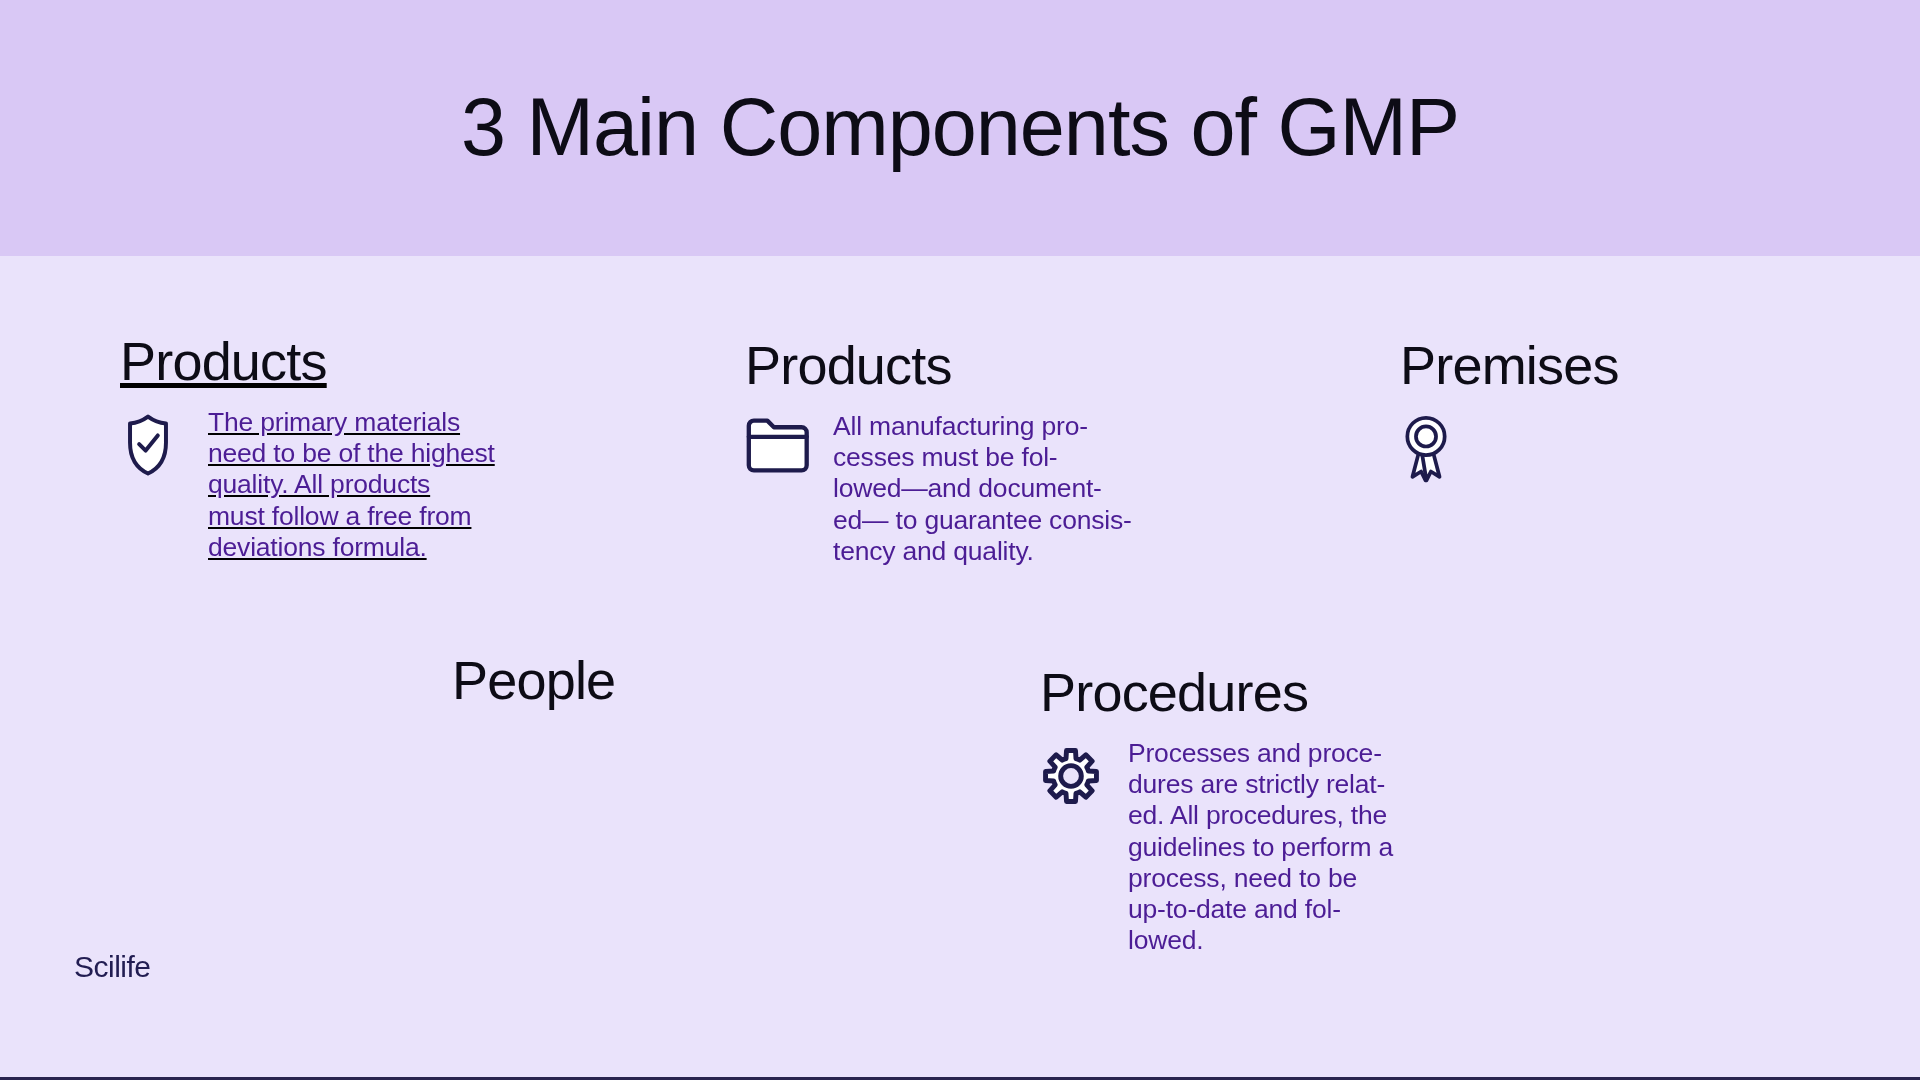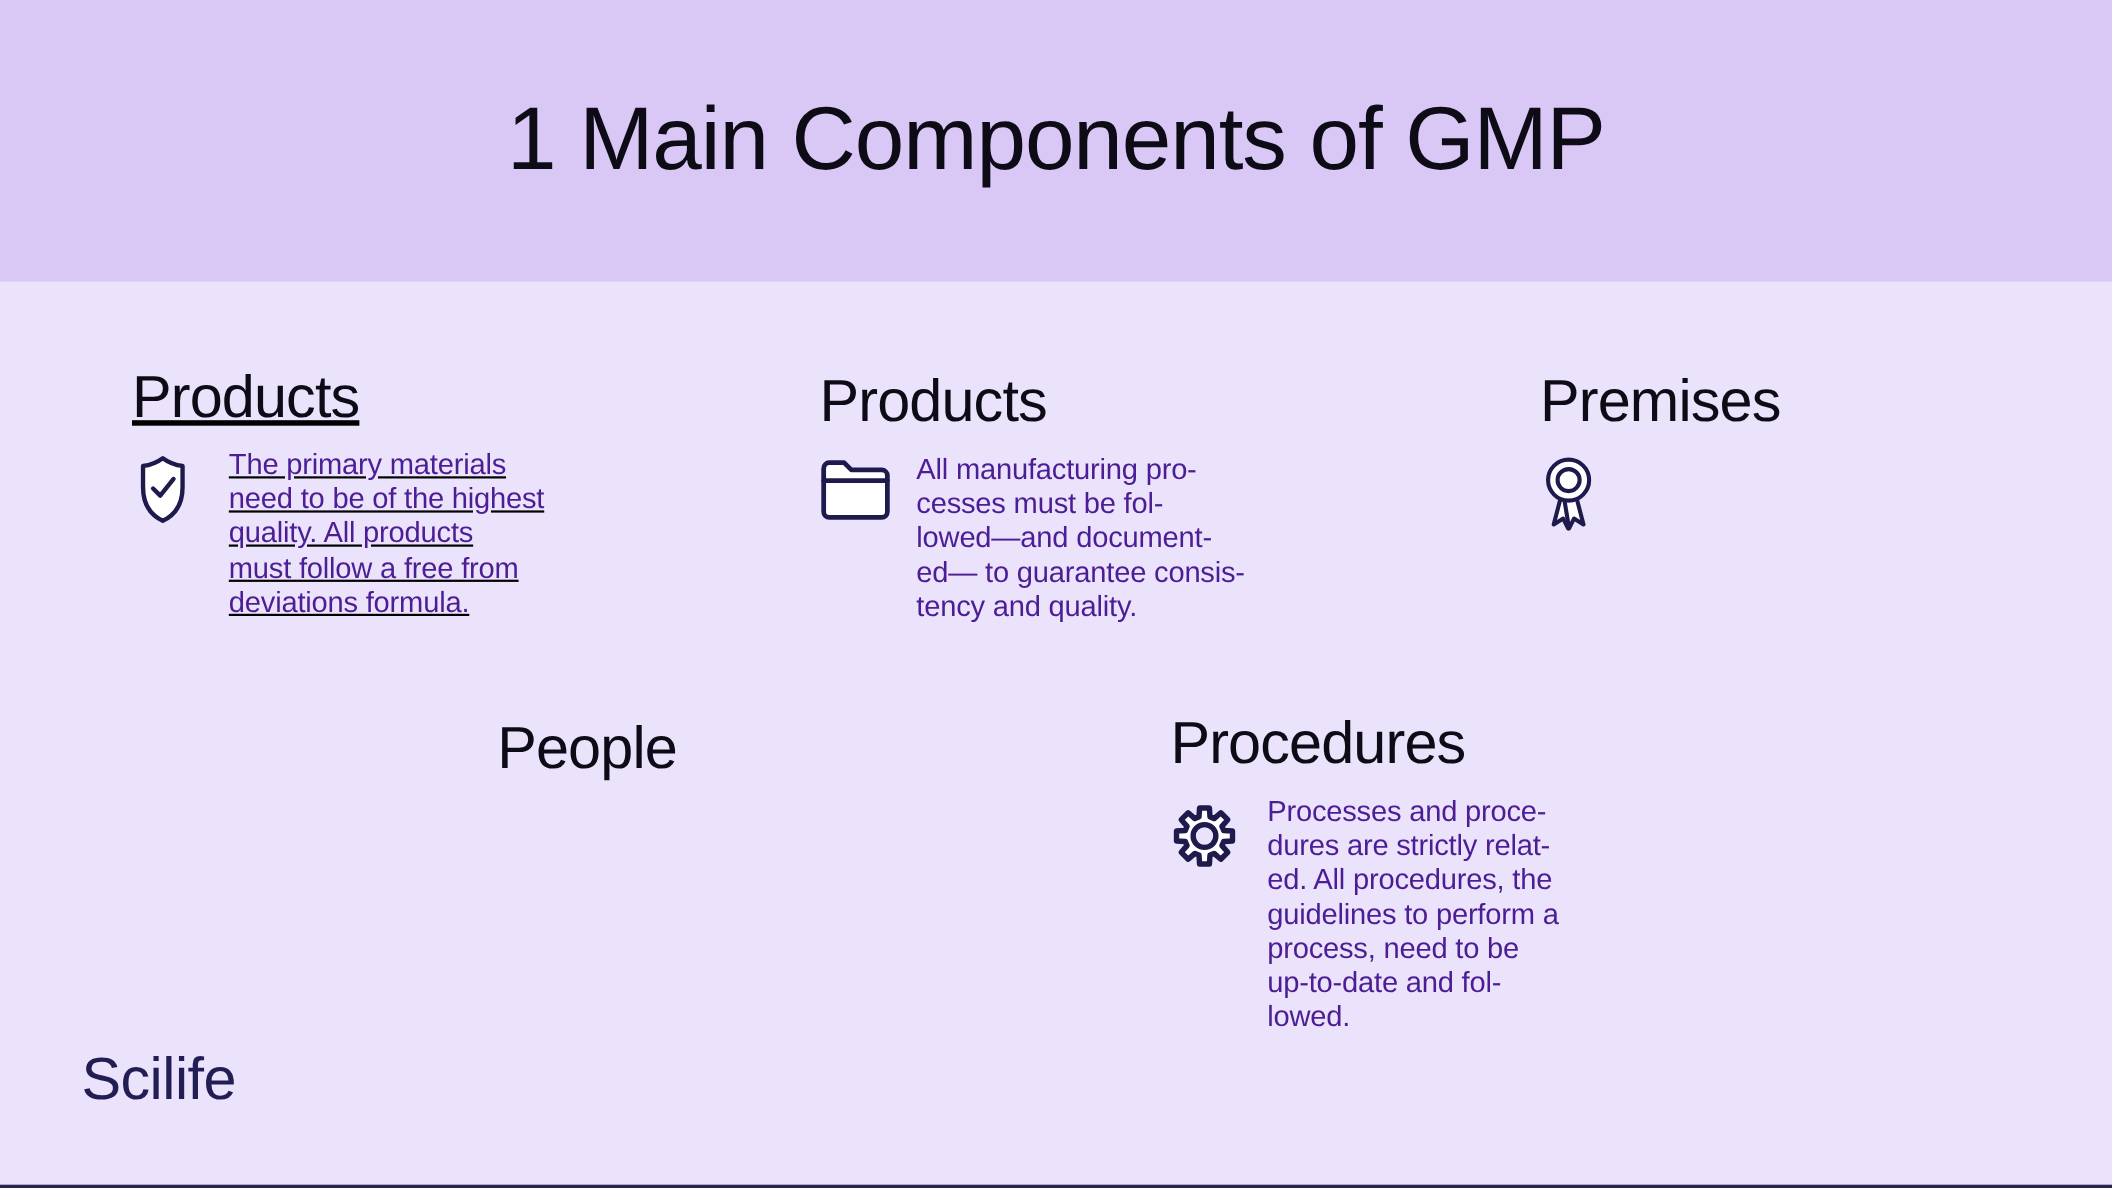--- a/index.html
+++ b/index.html
@@ -27,38 +27,38 @@
   .icon-wrap{width:88px;flex:none;padding-top:4px;}
   .icon-wrap svg{display:block;}
   .desc{
     margin:0;font-size:26.5px;line-height:1.18;color:#4c1d95;
     letter-spacing:-0.2px;white-space:pre-line;
   }
   .sec-products  {left:120px; top:329px; width:440px;text-decoration:underline;}
   .sec-processes {left:745px; top:333px; width:430px;}
   .sec-premises  {left:1400px;top:333px; width:420px;}
   .sec-people    {left:452px; top:648px; width:440px;}
-  .sec-procedures{left:1040px;top:644px; width:420px;margin-left:24px;}
+  .sec-procedures{left:1040px;top:660px; width:420px;}
   .sec-procedures .icon-wrap{padding-top:7px;}
   .sec-people .icon-wrap{padding-top:7px;}
   .logo{
     position:absolute;left:74px;top:950px;
-    font-size:54px;color:#221d52;letter-spacing:-0.5px;font-weight:400;
+    font-size:30px;color:#221d52;letter-spacing:-0.5px;font-weight:400;
   }
   .bottom-line{
     position:absolute;left:0;bottom:0;width:1920px;height:3px;background:#29244f;
   }
   .ic{stroke:#1e1b4c;fill:#ffffff;stroke-linejoin:round;stroke-linecap:round;}
   .ic-nofill{stroke:#1e1b4c;fill:none;stroke-linejoin:round;stroke-linecap:round;}
 </style>
 </head>
 <body>
 
 <div class="banner">
-  <h1>1 Main Components of GMP</h1>
+  <h1>3 Main Components of GMP</h1>
 </div>
 
 <section class="sec-products">
   <h2>Products</h2>
   <div class="row">
     <div class="icon-wrap">
       <svg width="56" height="68" viewBox="0 0 24 28">
         <path class="ic" stroke-width="1.7" d="M12 1.8 C 9.7 3.5 7 4.5 4.3 4.8 V 13 C 4.3 19.5 7.3 24 12 26.2 C 16.7 24 19.7 19.5 19.7 13 V 4.8 C 17 4.5 14.3 3.5 12 1.8 Z"></path>
         <path class="ic-nofill" stroke-width="1.7" d="M8.2 13.6 L11 16.4 L16.2 9.9"></path>
       </svg>

